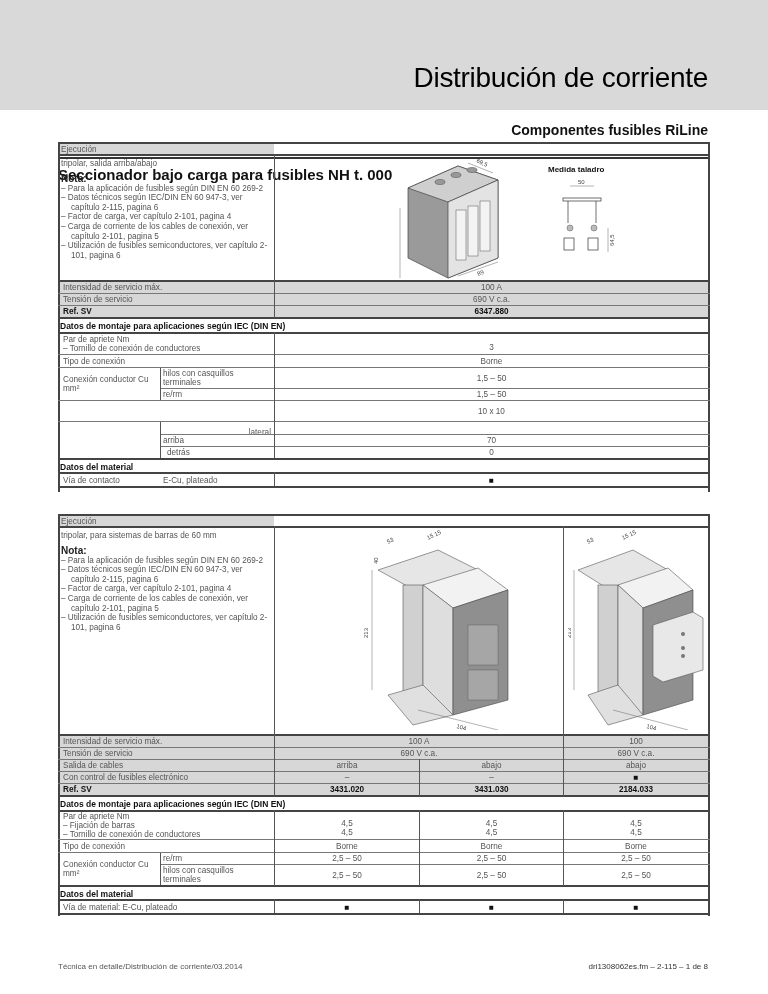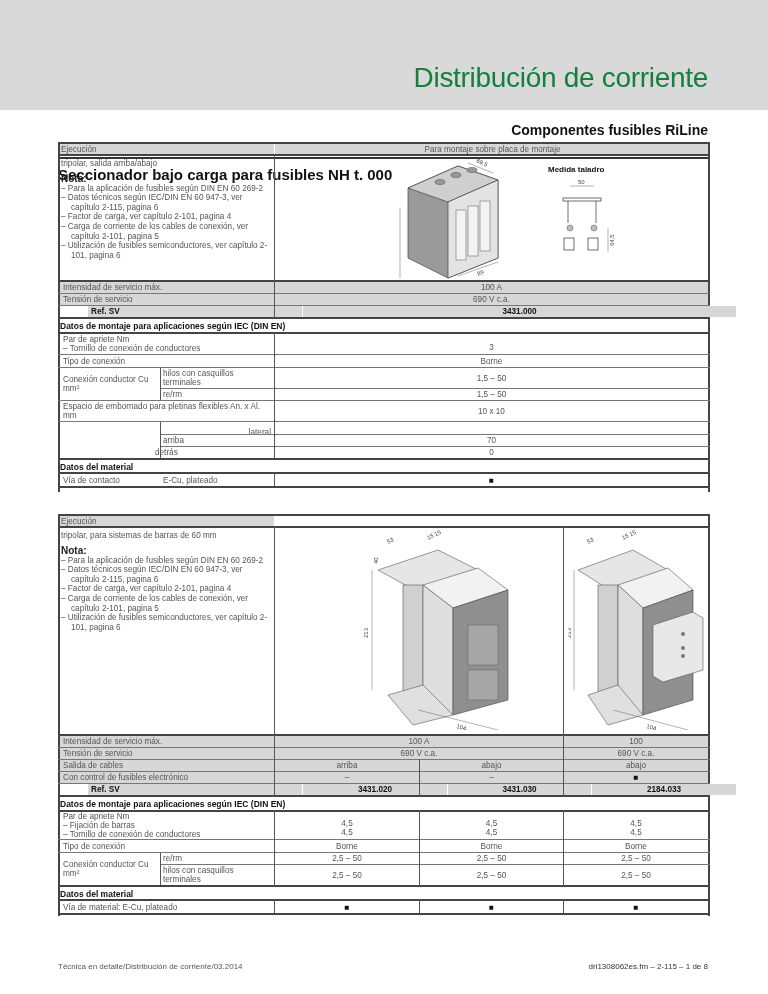--- a/index.html
+++ b/index.html
@@ -1,29 +1,29 @@
 <!DOCTYPE html>
 <html><head>
 <meta charset="utf-8">
 <style>
   * { box-sizing: border-box; margin: 0; padding: 0; }
   html, body { width: 768px; height: 994px; background: #ffffff; overflow: hidden; }
   body { position: relative; font-family: "Liberation Sans", sans-serif; color: #1a1a1a; }
 
   .top-band { position: absolute; left: 0; top: 0; width: 768px; height: 110px; background: #d9d9d9; }
-  .main-title { position: absolute; right: 60px; top: 62px; font-size: 28px; font-weight: normal; color: #15803d; letter-spacing: -0.3px; }
+  .main-title { position: absolute; right: 60px; top: 62px; font-size: 28px; font-weight: normal; color: #000000; letter-spacing: -0.3px; }
   .subtitle { position: absolute; right: 60px; top: 122px; font-size: 14px; font-weight: bold; color: #111; }
   .hr-thick { position: absolute; left: 58px; width: 652px; top: 157px; height: 2px; background: #333; }
   .section-title { position: absolute; left: 58px; top: 166px; font-size: 15px; font-weight: bold; color: #111; }
 
   .tbl { position: absolute; font-size: 8.2px; color: #555; }
   .cell { position: absolute; display: flex; align-items: center; padding: 0 3px; overflow: hidden; }
   .gray { background: #d7d7d7; }
   .center { justify-content: center; text-align: center; }
-  .bold { font-weight: bold; color: #111; margin-left: 28px; }
+  .bold { font-weight: bold; color: #111; }
   .hline { position: absolute; height: 1px; background: #777; }
   .hline.dark { height: 2px; background: #444; }
   .vline { position: absolute; width: 1px; background: #555; }
   .vline.dark { width: 2px; background: #444; }
   .label-bold { position: absolute; font-size: 8.5px; font-weight: bold; color: #111; }
 
   .note { position: absolute; font-size: 8.2px; color: #555; line-height: 9.6px; }
   .note .nhead { font-weight: bold; color: #222; font-size: 10px; margin-top: 8px; }
   .note .item { padding-left: 10px; text-indent: -10px; }
 
@@ -38,23 +38,20 @@
 <div class="main-title">Distribución de corriente</div>
 <div class="subtitle">Componentes fusibles RiLine</div>
 <div class="hr-thick"></div>
 <div class="section-title">Seccionador bajo carga para fusibles NH t. 000</div>
 
 <div class="tbl" style="left:58px; top:142px; width:652px; height:350px;">
 
   <div class="hline dark" style="left:0; top:0; width:652px;"></div>
   <div class="cell gray" style="left:0; top:2px; width:216px; height:10px;">
       <span>Ejecución</span>
-    </div>
-  <div class="cell gray center" style="left:217px; top:2px; width:435px; height:10px;">
-      <span>Para montaje sobre placa de montaje</span>
     </div>
   <div class="hline dark" style="left:0; top:12px; width:652px;"></div>
 
   <div class="cell" style="left:0; top:16px; width:216px; height:10px;">
       <span>tripolar, salida arriba/abajo</span>
     </div>
   <div class="note" style="left:3px; top:24px; width:210px;">
     <div class="nhead">Nota:</div>
     <div class="item">– Para la aplicación de fusibles según DIN EN 60 269-2</div>
     <div class="item">– Datos técnicos según IEC/DIN EN 60 947-3, ver capítulo 2-115, pagina 6</div>
@@ -112,21 +109,21 @@
       <span>Tensión de servicio</span>
     </div>
   <div class="cell gray center" style="left:217px; top:152px; width:433px; height:11px;">
       <span>690 V c.a.</span>
     </div>
   <div class="hline" style="left:0; top:163px; width:652px;"></div>
   <div class="cell gray bold" style="left:2px; top:164px; width:214px; height:11px;">
       <span>Ref. SV</span>
     </div>
   <div class="cell gray center bold" style="left:217px; top:164px; width:433px; height:11px;">
-      <span>3431.000</span>
+      <span>6347.880</span>
     </div>
   <div class="hline dark" style="left:0; top:175px; width:652px;"></div>
   <div class="vline" style="left:216px; top:138px; height:38px;"></div>
 
   <div class="label-bold" style="left:2px; top:179px; background:#fff; padding-right:4px;">Datos de montaje para aplicaciones según IEC (DIN EN)</div>
   <div style="position:absolute; left:2px; top:177px; width:648px; height:12px; background:#fff; z-index:0;"></div>
   <div class="label-bold" style="left:2px; top:179px; z-index:1;">Datos de montaje para aplicaciones según IEC (DIN EN)</div>
   <div class="hline dark" style="left:0; top:190px; width:652px;"></div>
 
   <div class="cell" style="left:2px; top:192px; width:214px; height:20px; flex-direction:column; align-items:flex-start; justify-content:center; line-height:9px;">
@@ -157,40 +154,37 @@
     </div>
   <div class="hline" style="left:102px; top:246px; width:550px;"></div>
   <div class="cell" style="left:102px; top:247px; width:114px; height:11px;">
       <span>re/rm</span>
     </div>
   <div class="cell center" style="left:217px; top:247px; width:433px; height:11px;">
       <span>1,5 – 50</span>
     </div>
   <div class="hline" style="left:0; top:258px; width:652px;"></div>
 
-  <div class="cell" style="left:2px; top:259px; width:214px; height:20px; line-height:9px;">
-      <span>Espacio de embornado para pletinas flexibles An. x Al. mm</span>
-    </div>
   <div class="cell center" style="left:217px; top:259px; width:433px; height:20px;">
       <span>10 x 10</span>
     </div>
   <div class="hline" style="left:0; top:279px; width:652px;"></div>
 
   <div class="cell" style="left:102px; top:284px; width:114px; height:12px;justify-content:flex-end;">
       <span>lateral</span>
     </div>
   <div class="hline" style="left:102px; top:292px; width:550px;"></div>
   <div class="cell" style="left:102px; top:293px; width:114px; height:11px;">
       <span>arriba</span>
     </div>
   <div class="cell center" style="left:217px; top:293px; width:433px; height:11px;">
       <span>70</span>
     </div>
   <div class="hline" style="left:102px; top:304px; width:550px;"></div>
-  <div class="cell" style="left:94px; top:305px; width:114px; height:11px;">
+  <div class="cell" style="left:106px; top:305px; width:114px; height:11px;">
       <span>detrás</span>
     </div>
   <div class="cell center" style="left:217px; top:305px; width:433px; height:11px;">
       <span>0</span>
     </div>
   <div class="hline dark" style="left:0; top:316px; width:652px;"></div>
   <div class="vline" style="left:102px; top:226px; height:32px;"></div>
   <div class="vline" style="left:102px; top:280px; height:36px;"></div>
   <div class="vline" style="left:216px; top:190px; height:126px;"></div>
 

